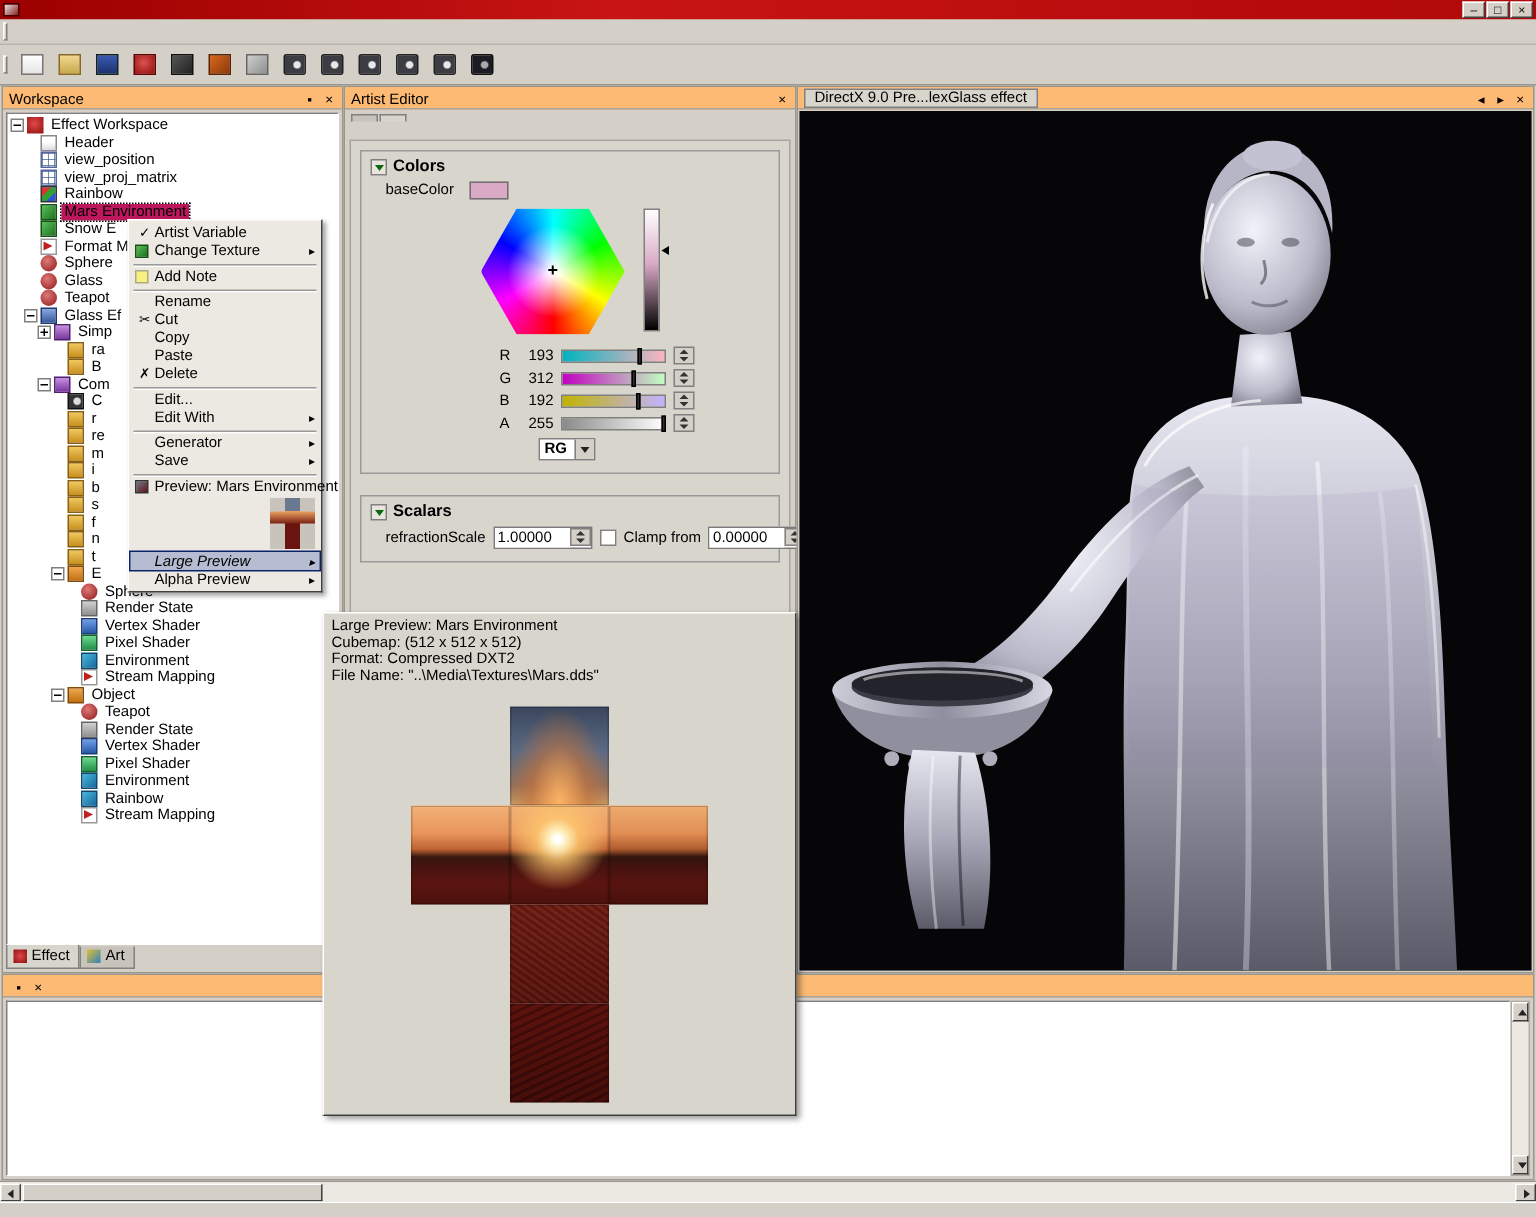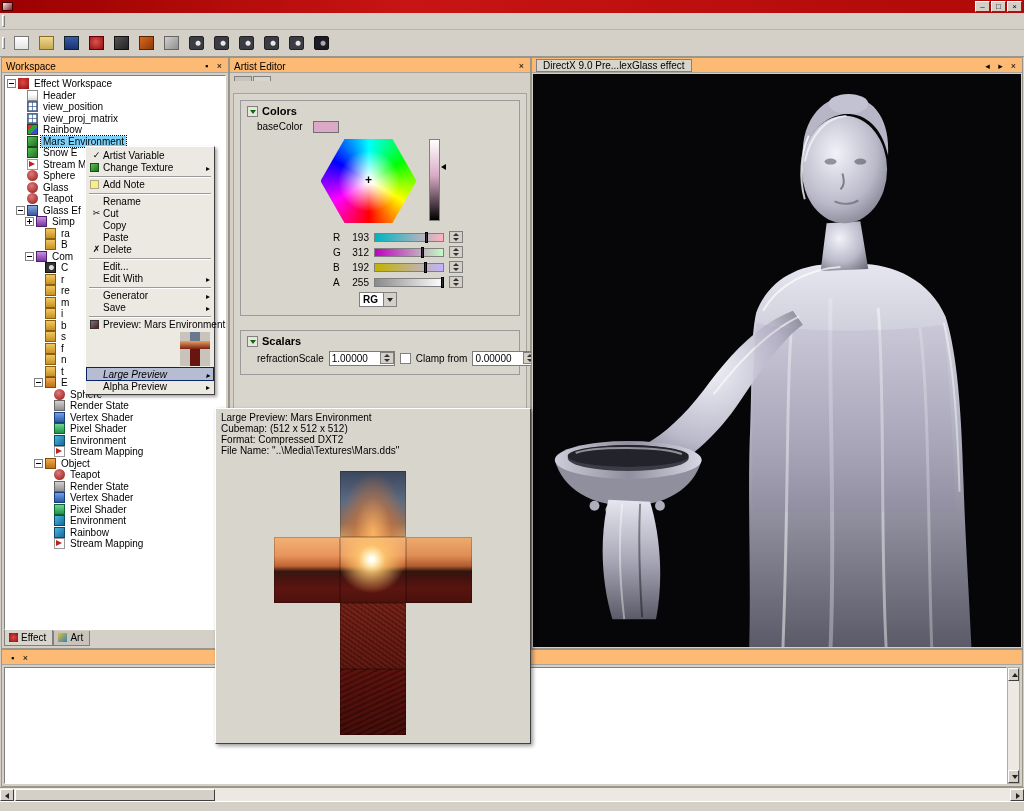--- a/index.html
+++ b/index.html
@@ -52,21 +52,21 @@
           border:1px solid; border-color:#808080 #fff #fff #808080; overflow:hidden; padding:2px 0 0 2px; }
   .tree-row { display:flex; align-items:center; height:11.5px; white-space:nowrap; }
   .gap { flex:none; height:1px; }
   .expander { flex:none; width:9px; height:9px; margin-right:2px; visibility:hidden; position:relative;
               border:1px solid #808080; background:#fff; }
   .exp-minus .expander, .exp-plus .expander { visibility:visible; }
   .expander::before { content:""; position:absolute; left:1px; right:1px; top:3px; height:1px; background:#000; }
   .exp-plus .expander::after { content:""; position:absolute; top:1px; bottom:1px; left:3px; width:1px; background:#000; }
   .t-icon { flex:none; width:11px; height:11px; margin-right:3px; }
   .t-label { padding:0 2px;text-align:center; }
-  .tree-row.selected .t-label { background:#7dd3fc; outline:1px dotted #000; }
+  .tree-row.selected .t-label { background:#be185d; outline:1px dotted #000; }
   .ic-workspace .t-icon { background:radial-gradient(circle at 45% 40%,#e04848,#901010); }
   .ic-header .t-icon { background:linear-gradient(180deg,#fff 40%,#dcdcdc); border:1px solid #888; }
   .ic-matrix .t-icon { background:repeating-linear-gradient(90deg,rgba(60,90,140,.7) 0 1px,transparent 1px 4px),
                        repeating-linear-gradient(0deg,rgba(60,90,140,.7) 0 1px,transparent 1px 4px),#fff; border:1px solid #569; }
   .ic-texture .t-icon { background:linear-gradient(135deg,#e03030 0 33%,#30a030 33% 66%,#3050e0 66%); border:1px solid #333; }
   .ic-cubemap .t-icon { background:linear-gradient(135deg,#58c058,#207020); border:1px solid #145014; }
   .ic-stream .t-icon { background:#fff; border:1px solid #999; position:relative; }
   .ic-stream .t-icon::after { content:""; position:absolute; left:1px; top:1px;
                               border-left:6px solid #c02020; border-top:3px solid transparent; border-bottom:3px solid transparent; }
   .ic-model .t-icon { background:radial-gradient(circle at 40% 35%,#e07878,#8c1818); border-radius:50%; }
@@ -328,21 +328,21 @@
         <div class="tree-row ic-cubemap">
           <span class="gap" style="width: 9px;"></span>
           <span class="expander"></span>
           <span class="t-icon"></span>
           <span class="t-label">Snow E</span>
         </div>
         <div class="tree-row ic-stream">
           <span class="gap" style="width: 9px;"></span>
           <span class="expander"></span>
           <span class="t-icon"></span>
-          <span class="t-label">Stream M</span>
+          <span class="t-label">Format M</span>
         </div>
         <div class="tree-row ic-model">
           <span class="gap" style="width: 9px;"></span>
           <span class="expander"></span>
           <span class="t-icon"></span>
           <span class="t-label">Sphere</span>
         </div>
         <div class="tree-row ic-model">
           <span class="gap" style="width: 9px;"></span>
           <span class="expander"></span>

